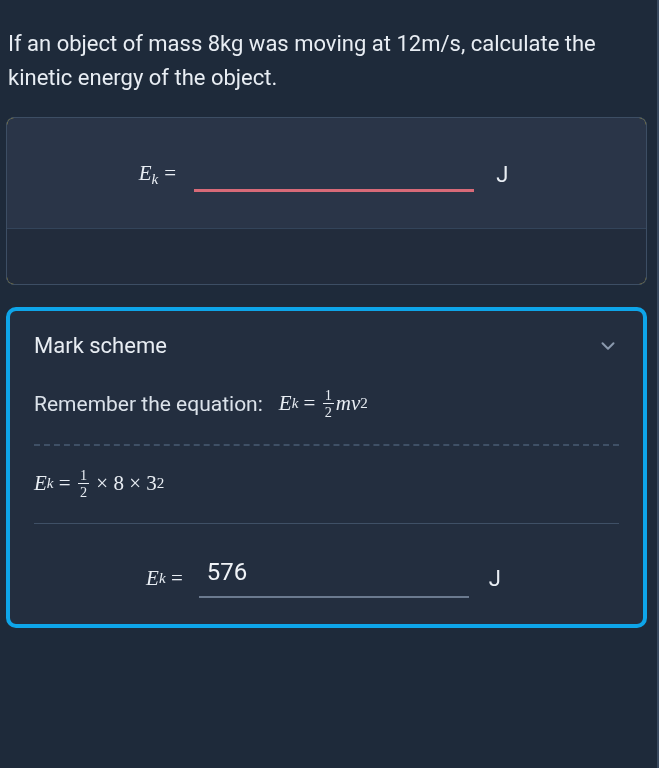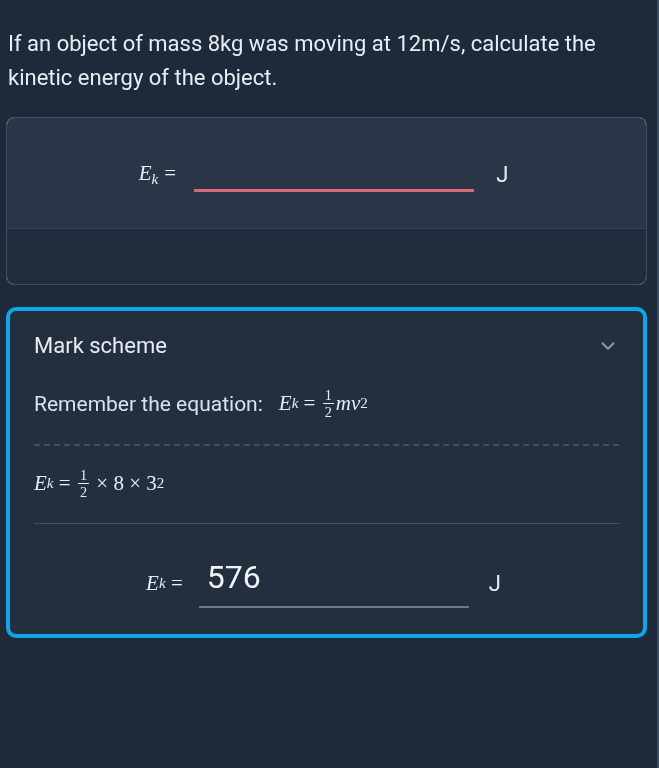--- a/index.html
+++ b/index.html
@@ -136,21 +136,21 @@
     margin: 0 0 28px 0;
   }
   .final-row {
     display: flex;
     align-items: center;
     justify-content: center;
     gap: 16px;
     padding: 6px 6px 0 6px;
   }
   .final-val {
-    font-size: 32px;
+    font-size: 24px;
     color: #f0f3f7;
     border-bottom: 2px solid #6b7a8f;
     padding: 0 8px 10px 8px;
     min-width: 270px;
     text-align: left;
   }
 </style>
 </head>
 <body>
 

